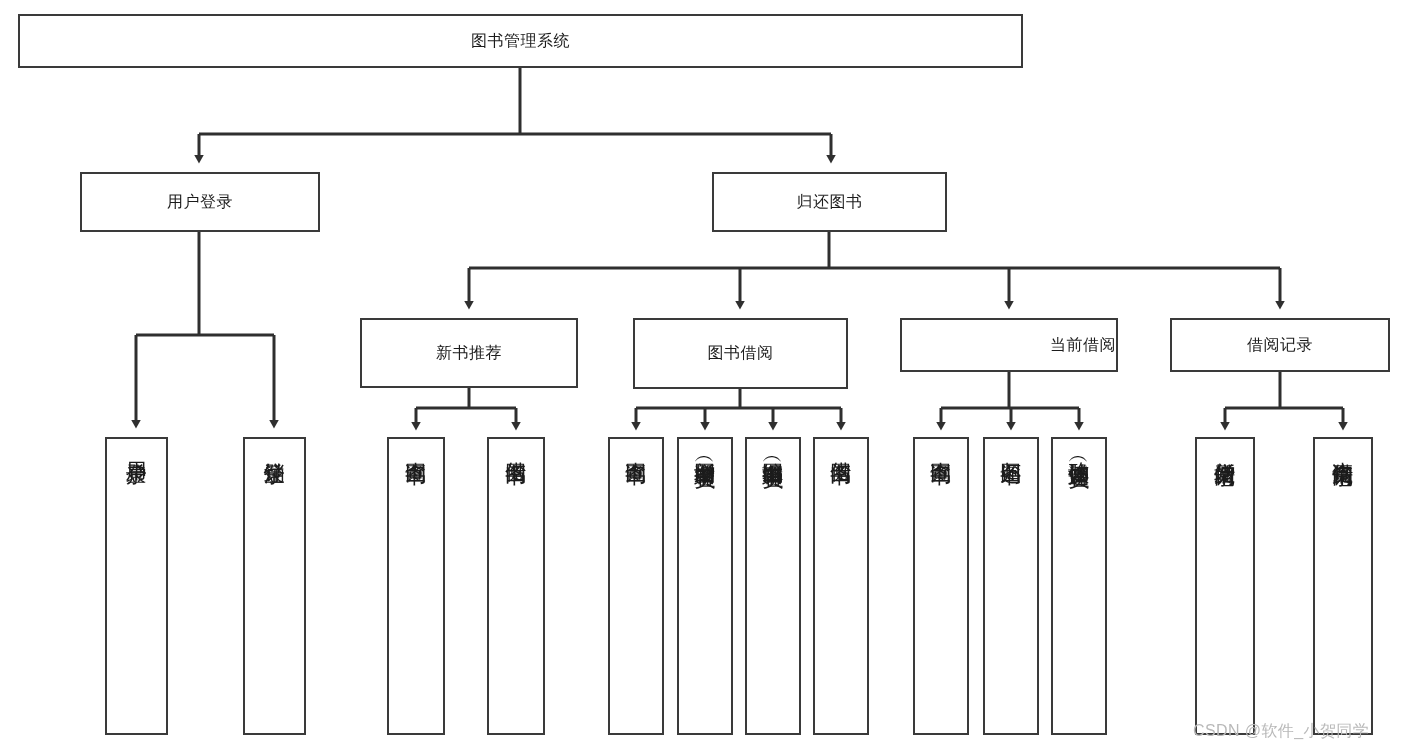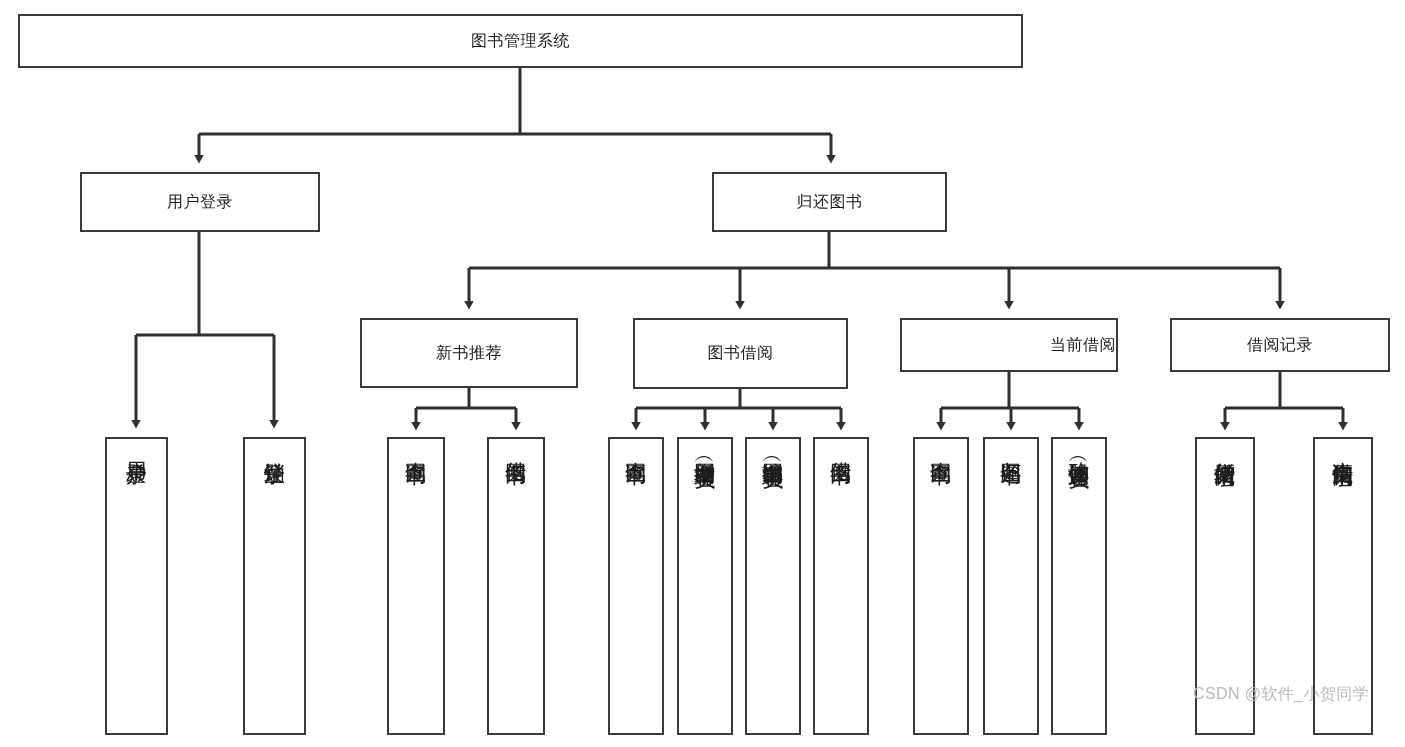--- a/index.html
+++ b/index.html
@@ -178,15 +178,15 @@
     <span class="vlabel">确认归还（管理员）</span>
   </div>
 
   <div class="node node-v" style="left:1195px; top:437px; width:60px; height:298px;">
     <span class="vlabel">新增借阅记录</span>
   </div>
   <div class="node node-v" style="left:1313px; top:437px; width:60px; height:298px;">
     <span class="vlabel">查询借阅记录</span>
   </div>
 
-  <div class="watermark" style="left:1193px; top:684px;">CSDN @软件_小贺同学</div>
+  <div class="watermark" style="left:1193px; top:721px;">CSDN @软件_小贺同学</div>
 
 </div>
 
 </body></html>

